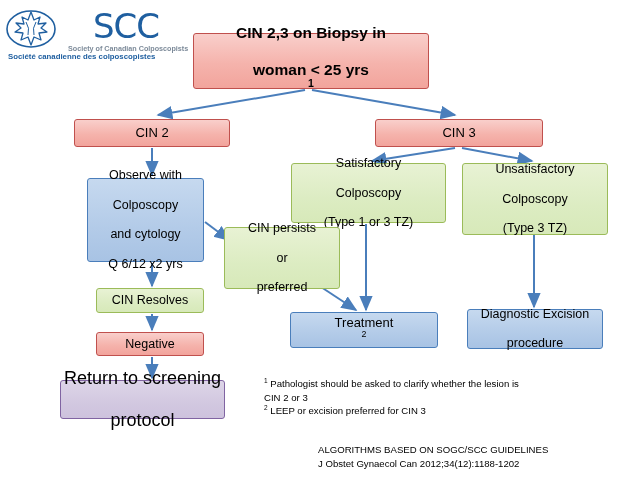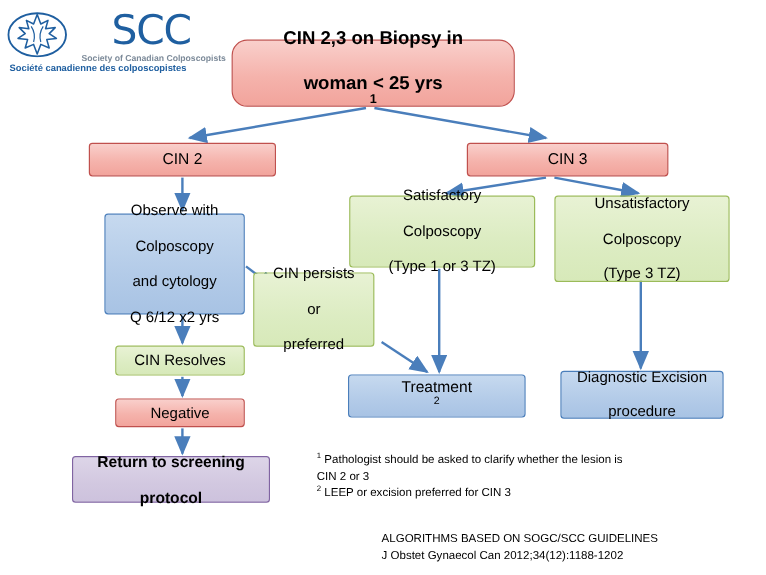--- a/index.html
+++ b/index.html
@@ -43,30 +43,30 @@
     border:1px solid #9bbb59;
     color:#000;
   }
   .purple{
     background:linear-gradient(to bottom,#ddd5e8 0%,#d2c8e0 60%,#cdc2dd 100%);
     border:1px solid #8064a2;
     color:#000;
   }
 
   
-  #title-box{left:193px;top:33px;width:236px;height:56px;font-size:15.5px;font-weight:bold;border-radius:13px;}
+  #title-box{left:193px;top:33px;width:236px;height:56px;font-size:15.5px;font-weight:bold;}
   #cin2-box{left:74px;top:119px;width:156px;height:28px;font-size:13px;}
-  #cin3-box{left:389px;top:119px;width:168px;height:28px;font-size:13px;}
+  #cin3-box{left:375px;top:119px;width:168px;height:28px;font-size:13px;}
   #observe-box{left:87px;top:178px;width:117px;height:84px;font-size:12.5px;}
   #satisfactory-box{left:291px;top:163px;width:155px;height:60px;font-size:12.5px;}
   #unsatisfactory-box{left:462px;top:163px;width:146px;height:72px;font-size:12.5px;}
-  #persists-box{left:211px;top:227px;width:101px;height:62px;font-size:12.5px;}
+  #persists-box{left:224px;top:227px;width:116px;height:62px;font-size:12.5px;}
   #resolves-box{left:96px;top:288px;width:108px;height:25px;font-size:12.5px;}
   #negative-box{left:96px;top:332px;width:108px;height:24px;font-size:12.5px;}
-  #return-box{left:60px;top:380px;width:165px;height:39px;font-size:13px;font-weight:bold;}
+  #return-box{left:60px;top:380px;width:165px;height:39px;font-size:18px;}
   #treatment-box{left:290px;top:312px;width:148px;height:36px;font-size:13px;}
   #excision-box{left:467px;top:309px;width:136px;height:40px;font-size:12.5px;}
 
   sup{font-size:0.68em;vertical-align:super;line-height:0;}
 
   
   #logo{position:absolute;left:6px;top:6px;width:190px;height:56px;z-index:3;}
   #logo-mark{position:absolute;left:0;top:2px;width:50px;height:40px;}
   #logo-scc{position:absolute;left:52px;top:0px;font-size:34px;font-weight:normal;color:#1f5fa0;letter-spacing:-1px;font-family:"DejaVu Sans",sans-serif;margin-left:35px;}
   #logo-en{position:absolute;left:22px;top:38px;font-size:7.2px;color:#7c8a99;white-space:nowrap;font-weight:bold;padding-left:40px;}

